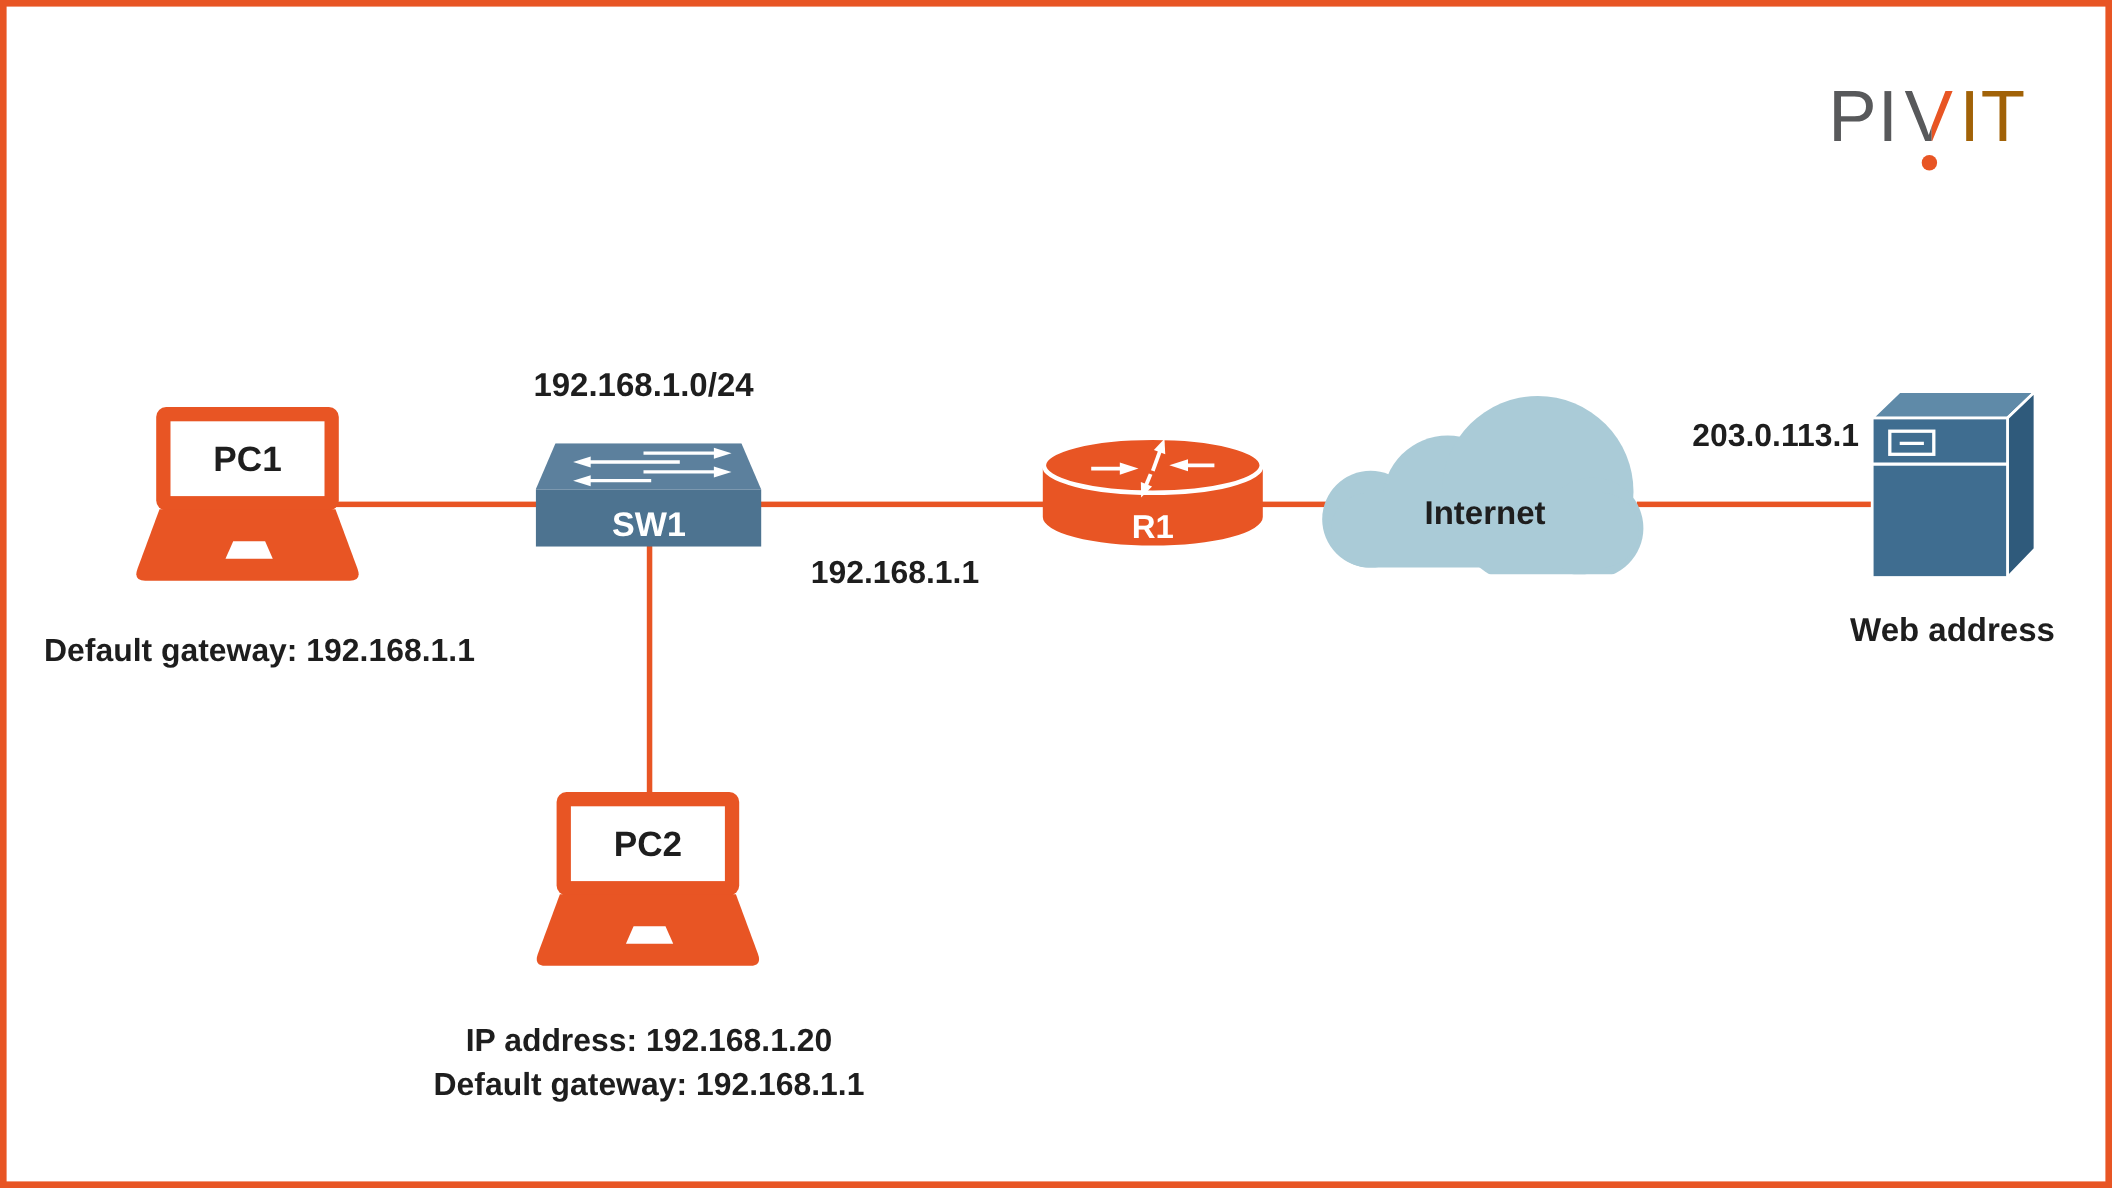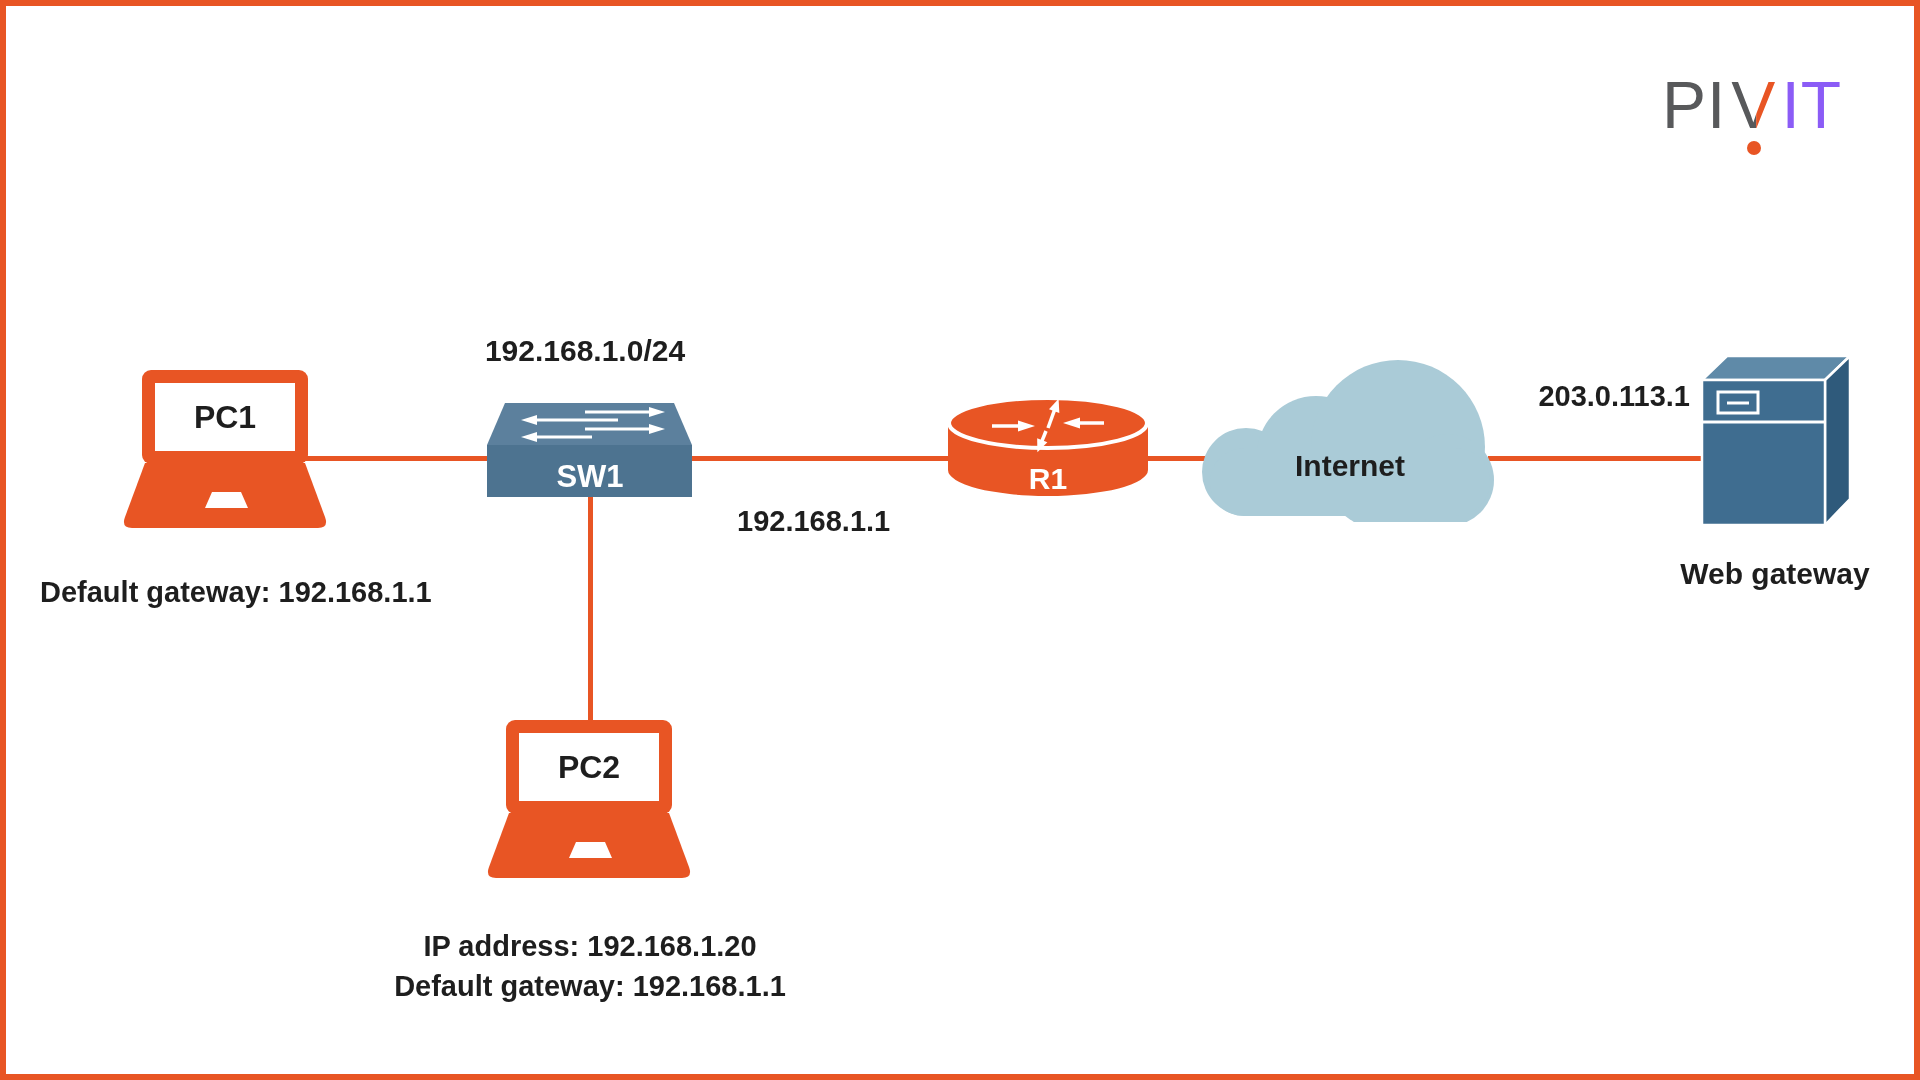--- a/index.html
+++ b/index.html
@@ -13,21 +13,21 @@
     position:absolute; inset:0; border:6px solid #E85524; pointer-events:none;
   }
 
   
   .logo {
     position:absolute; left:1662px; top:72px;
     display:flex; gap:5px; align-items:center;
     font-size:66px; line-height:1; font-weight:400; letter-spacing:1px;
   }
   .logo-gray { color:#58595B; }
-  .logo-orange { color:#8b5cf6; }
+  .logo-orange { color:#a16207; }
   .logo-vwrap { position:relative; display:inline-block; }
   .logo-v { color:#58595B; clip-path:polygon(0 -10%, 55% -10%, 55% 110%, 0 110%); }
   .logo-v-orange {
     position:absolute; left:0; top:0; color:#E85524;
     clip-path:polygon(55% -10%, 100% -10%, 100% 110%, 55% 110%);
   }
   .logo-dot {
     position:absolute; left:50%; bottom:-17px; transform:translateX(-50%);
     width:14px; height:14px; border-radius:50%; background:#E85524;
   }
@@ -127,21 +127,21 @@
     <rect x="27" y="8" width="166" height="94" rx="9" fill="#E85524"></rect>
     <rect x="40" y="21" width="140" height="68" fill="#ffffff"></rect>
     <path d="M30,101 L10,155 Q6,166 17,166 L203,166 Q214,166 210,155 L190,101 Z" fill="#E85524"></path>
     <path d="M97,130 L126,130 L133,146 L90,146 Z" fill="#ffffff"></path>
     <text x="110" y="66" text-anchor="middle" font-size="32" fill="#1E1E1E">PC2</text>
   </svg>
 
   <div class="lbl center" style="left:440px; top:331px; width:290px;">192.168.1.0/24</div>
   <div class="lbl" style="left:737px; top:502px; font-size:29px;">192.168.1.1</div>
   <div class="lbl center" style="left:1490px; top:377px; width:200px; font-size:29px;text-align:right;">203.0.113.1</div>
-  <div class="lbl center" style="left:1660px; top:554px; width:230px;">Web gateway</div>
+  <div class="lbl center" style="left:1660px; top:554px; width:230px;">Web address</div>
 
   <div class="lbl info" style="left:40px; top:572px;">
     <div>Default gateway: 192.168.1.1</div>
   </div>
 
   <div class="lbl info center" style="left:340px; top:926px; width:500px;">
     <div>IP address: 192.168.1.20</div>
     <div>Default gateway: 192.168.1.1</div>
   </div>
 

